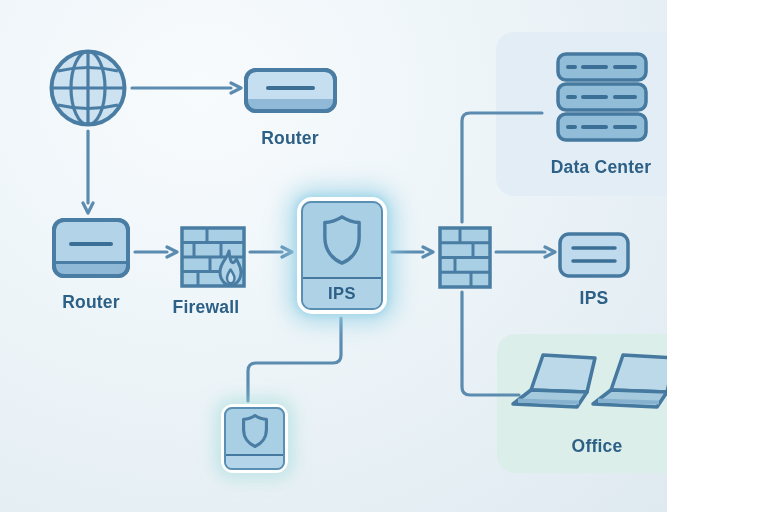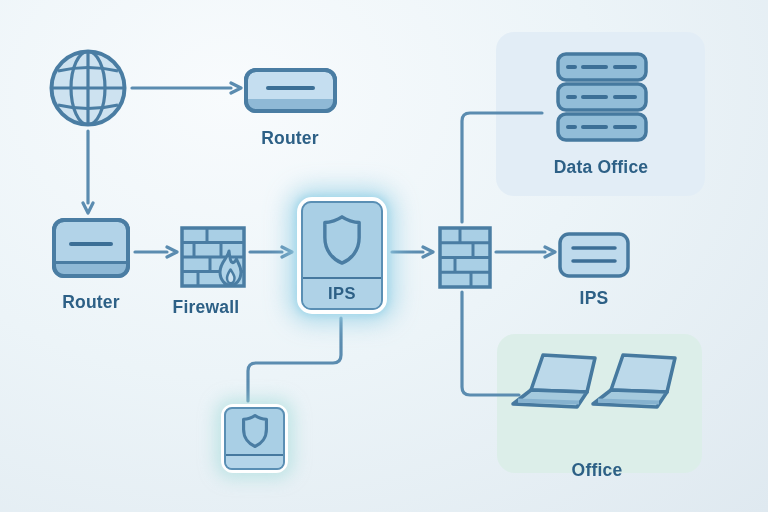--- a/index.html
+++ b/index.html
@@ -1,17 +1,17 @@
 <!DOCTYPE html>
 <html><head>
 <meta charset="utf-8">
 <style>
   html,body{margin:0;padding:0;background:#fff;}
   .canvas{
-    position:relative;width:768px;height:512px;overflow:hidden;
+    position:relative;width:667px;height:512px;overflow:hidden;
     background:radial-gradient(ellipse at 30% 18%, #f8fbfd 0%, #ecf4f8 48%, #dfe9f0 100%);
     font-family:"Liberation Sans", sans-serif;
   }
   .panel{position:absolute;border-radius:18px;z-index:1;}
   .panel-dc{left:496px;top:32px;width:209px;height:164px;background:#e2edf6;}
   .panel-office{left:497px;top:334px;width:205px;height:139px;background:#dceee9;}
   .connectors{position:absolute;left:0;top:0;z-index:2;}
   .node{position:absolute;z-index:3;}
   .label{
     position:absolute;z-index:4;transform:translateX(-50%);
@@ -156,40 +156,40 @@
         <line x1="27" y1="15" x2="50" y2="15"></line>
         <line x1="59" y1="15" x2="79" y2="15"></line>
       <line x1="12" y1="45" x2="19" y2="45"></line>
         <line x1="27" y1="45" x2="50" y2="45"></line>
         <line x1="59" y1="45" x2="79" y2="45"></line>
       <line x1="12" y1="75" x2="19" y2="75"></line>
         <line x1="27" y1="75" x2="50" y2="75"></line>
         <line x1="59" y1="75" x2="79" y2="75"></line>
     </g>
   </svg>
-  <div class="label" style="left:601px;top:157px">Data Office</div>
+  <div class="label" style="left:601px;top:157px">Data Center</div>
 
   <svg class="node" style="left:558px;top:232px" width="72" height="46" viewBox="0 0 72 46">
     <rect x="2" y="2" width="68" height="42" rx="9" fill="#bedaec" stroke="#46799f" stroke-width="3.5"></rect>
     <line x1="15" y1="16" x2="57" y2="16" stroke="#3c6f96" stroke-width="3.5" stroke-linecap="round"></line>
     <line x1="15" y1="29" x2="57" y2="29" stroke="#3c6f96" stroke-width="3.5" stroke-linecap="round"></line>
   </svg>
   <div class="label" style="left:594px;top:288px">IPS</div>
 
   <svg class="node" style="left:511px;top:352px" width="90" height="62" viewBox="0 0 90 62">
     <path d="M32,3 L84,6 L76,40 L20,38 Z" fill="#bcd9ea" stroke="#46799f" stroke-width="3.5" stroke-linejoin="round"></path>
     <path d="M20,38 L76,40 L66,55 L2,52 Z" fill="#a5cade" stroke="#46799f" stroke-width="3.5" stroke-linejoin="round"></path>
     <line x1="7" y1="48.5" x2="68" y2="50.5" stroke="#86b2cf" stroke-width="4"></line>
   </svg>
   <svg class="node" style="left:591px;top:352px" width="90" height="62" viewBox="0 0 90 62">
     <path d="M32,3 L84,6 L76,40 L20,38 Z" fill="#bcd9ea" stroke="#46799f" stroke-width="3.5" stroke-linejoin="round"></path>
     <path d="M20,38 L76,40 L66,55 L2,52 Z" fill="#a5cade" stroke="#46799f" stroke-width="3.5" stroke-linejoin="round"></path>
     <line x1="7" y1="48.5" x2="68" y2="50.5" stroke="#86b2cf" stroke-width="4"></line>
   </svg>
-  <div class="label" style="left:597px;top:460px">Office</div>
+  <div class="label" style="left:597px;top:436px">Office</div>
 
   <div class="shield-small">
     <div class="shield-small-inner">
       <div class="shield-small-wrap">
         <svg width="32" height="36" viewBox="0 0 56 62">
           <path d="M28,4 C33,7.5 42,10.5 48,10.5 V28 C48,43 39,53.5 28,58 C17,53.5 8,43 8,28 V10.5 C14,10.5 23,7.5 28,4 Z" fill="none" stroke="#4a7da3" stroke-width="5.5" stroke-linejoin="round"></path>
         </svg>
       </div>
       <div class="shield-small-divider"></div>
       <div class="shield-small-band"></div>

